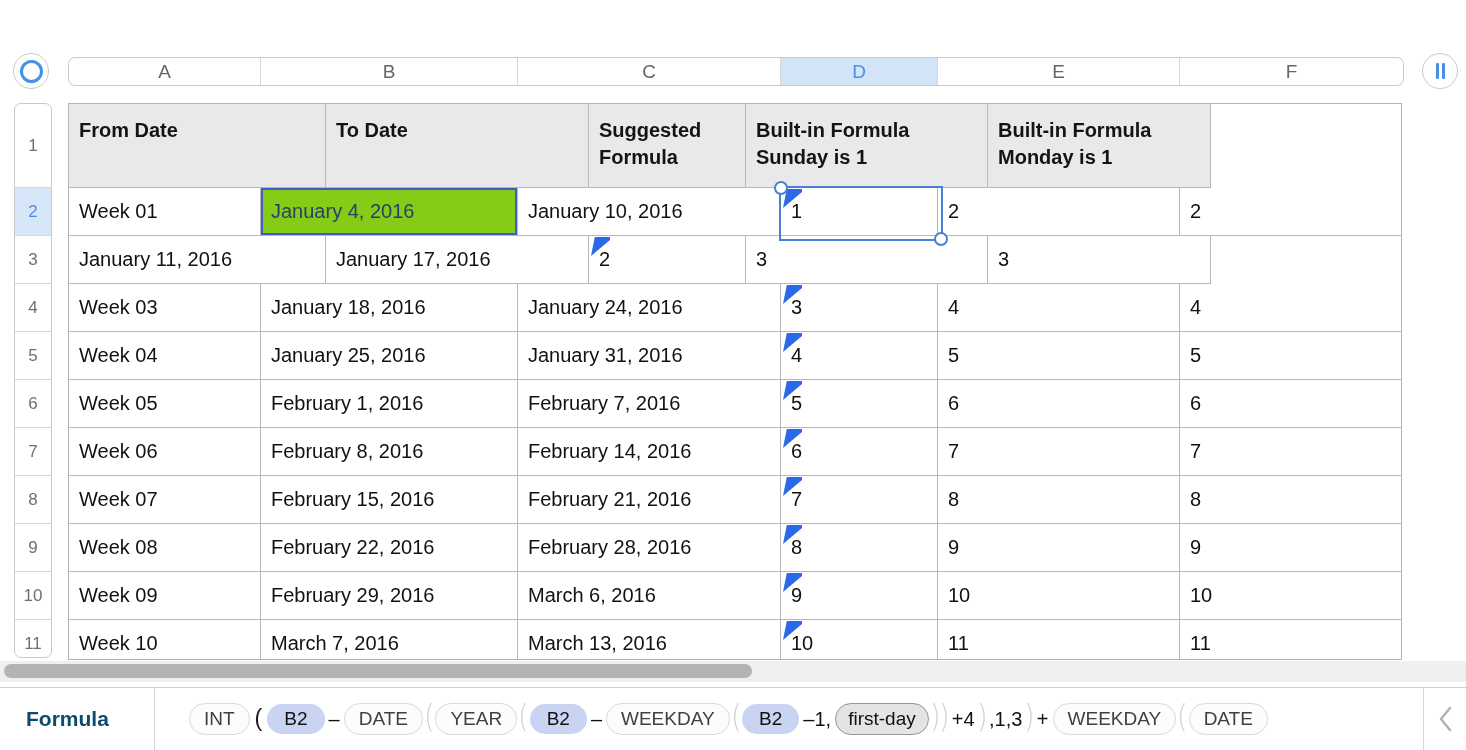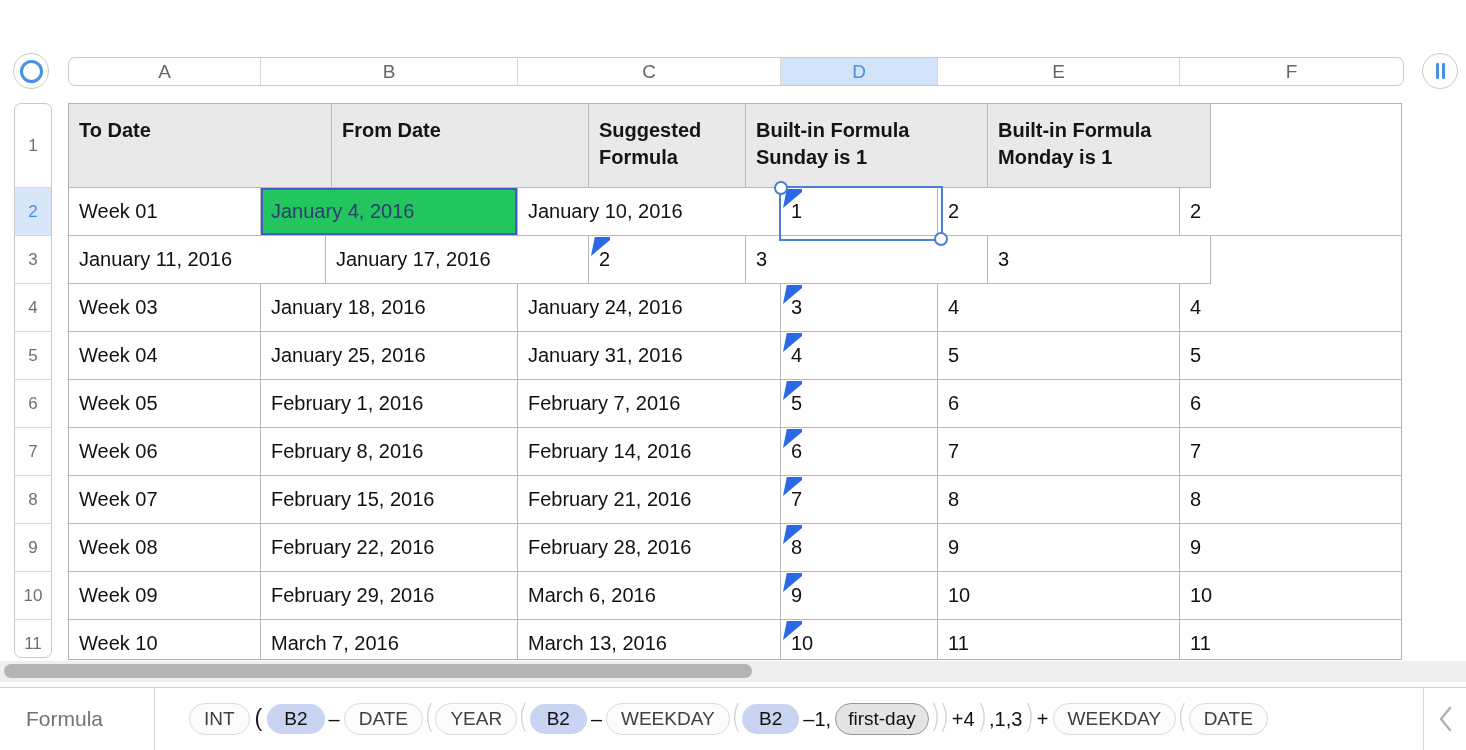--- a/index.html
+++ b/index.html
@@ -37,41 +37,41 @@
   .t-row{display:flex;}
   .t-cell{flex:none;box-sizing:border-box;border-right:1px solid #b8b8b8;
     border-bottom:1px solid #b8b8b8;overflow:hidden;}
   .th-cell{height:84px;background:#e9e9e9;font-weight:700;font-size:20px;
     padding:13px 10px 0 10px;line-height:1.35;color:#141414;}
   .td-cell{height:48px;display:flex;align-items:center;padding:0 10px;
     font-size:20px;position:relative;}
   .td-cell .tri{position:absolute;left:2px;top:1px;width:19px;height:19px;
     background:#2a6ae8;clip-path:polygon(0 100%,20% 0,100% 0,100% 16%);}
   .td-cell .val{position:relative;}
-  .ref-cell{background:#22c55e;color:#2c3e70;box-shadow:inset 0 0 0 2px #4459cc;}
+  .ref-cell{background:#84cc16;color:#2c3e70;box-shadow:inset 0 0 0 2px #4459cc;}
 
   
   .sel-overlay{position:absolute;left:710px;top:82px;width:160px;height:51px;
     border:2px solid #4a7fd6;z-index:6;}
   .handle{position:absolute;width:10px;height:10px;border-radius:50%;
     background:#fff;border:2px solid #4a7fd6;}
   .handle.tl{left:-7px;top:-7px;}
   .handle.br{right:-7px;bottom:-7px;}
 
   
   .hscroll{position:absolute;left:0;top:661px;width:1466px;height:21px;background:#efefef;}
   .hthumb{position:absolute;left:4px;top:3px;width:748px;height:14px;
     background:#b4b4b4;border-radius:7px;}
 
   
   .fbar{position:absolute;left:0;top:687px;width:1466px;height:63px;background:#fff;
     border-top:1px solid #cfcfcf;display:flex;align-items:stretch;box-sizing:border-box;}
   .flabel{flex:none;width:155px;border-right:1px solid #d8d8d8;display:flex;
     align-items:center;padding-left:26px;box-sizing:border-box;
-    color:#737373;font-size:21px;}
+    color:#0c4a6e;font-size:21px;font-weight:bold;}
   .ftokens{flex:1;min-width:0;display:flex;align-items:center;gap:3px;
     padding-left:34px;overflow:hidden;white-space:nowrap;}
   .tok-fn{flex:none;background:#fcfcfc;border:1.5px solid #dadada;border-radius:16px;
     padding:4px 14px;font-size:19px;color:#404040;}
   .tok-ref{flex:none;background:#c9d4f2;border-radius:16px;padding:4px 17px;
     font-size:19px;color:#111;}
   .tok-arg{flex:none;background:#e4e4e4;border:1.5px solid #979797;border-radius:16px;
     padding:4px 12px;font-size:19px;color:#111;}
   .tok-op{flex:none;font-size:20px;color:#111;margin:0 1px;}
   .tok-paren{flex:none;font-family:"DejaVu Sans",sans-serif;font-size:32px;font-weight:300;
@@ -114,22 +114,22 @@
     <div class="rh-cell" style="height: 48px;">10</div>
     <div class="rh-cell" style="height: 48px;">11</div>
   </div>
 
 <div class="tbl" id="tbl">
   <div class="sel-overlay">
     <span class="handle tl"></span>
     <span class="handle br"></span>
   </div>
 <div class="t-row">
+      <div class="t-cell th-cell" style="width: 257px;">From Date</div>
       <div class="t-cell th-cell" style="width: 263px;">To Date</div>
-      <div class="t-cell th-cell" style="width: 257px;">From Date</div>
       <div class="t-cell th-cell" style="width: 157px;">Suggested Formula</div>
       <div class="t-cell th-cell" style="width: 242px;">Built-in Formula Sunday is 1</div>
       <div class="t-cell th-cell" style="width: 223px;">Built-in Formula Monday is 1</div>
     </div>
     <div class="t-row">
       <div class="t-cell td-cell" style="width: 192px;">
         <span class="val">Week 01</span>
       </div>
       <div class="t-cell td-cell ref-cell" style="width: 257px;">
         <span class="val">January 4, 2016</span>

